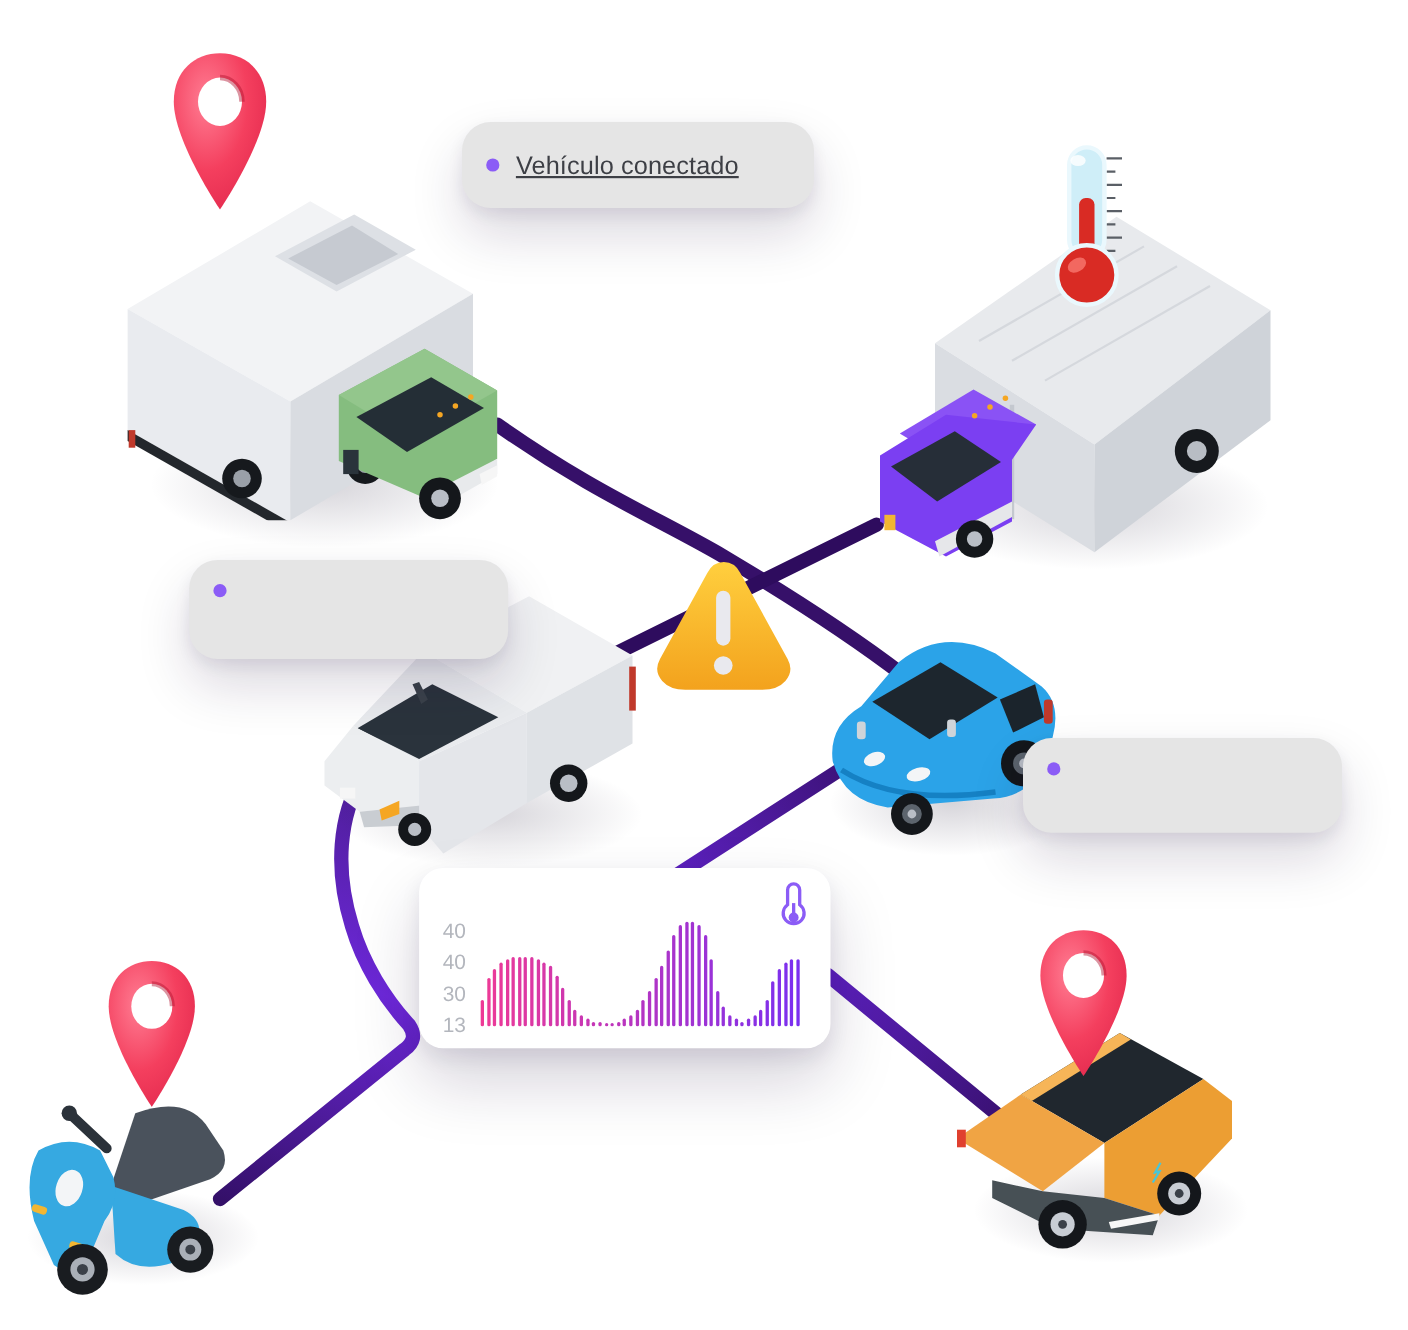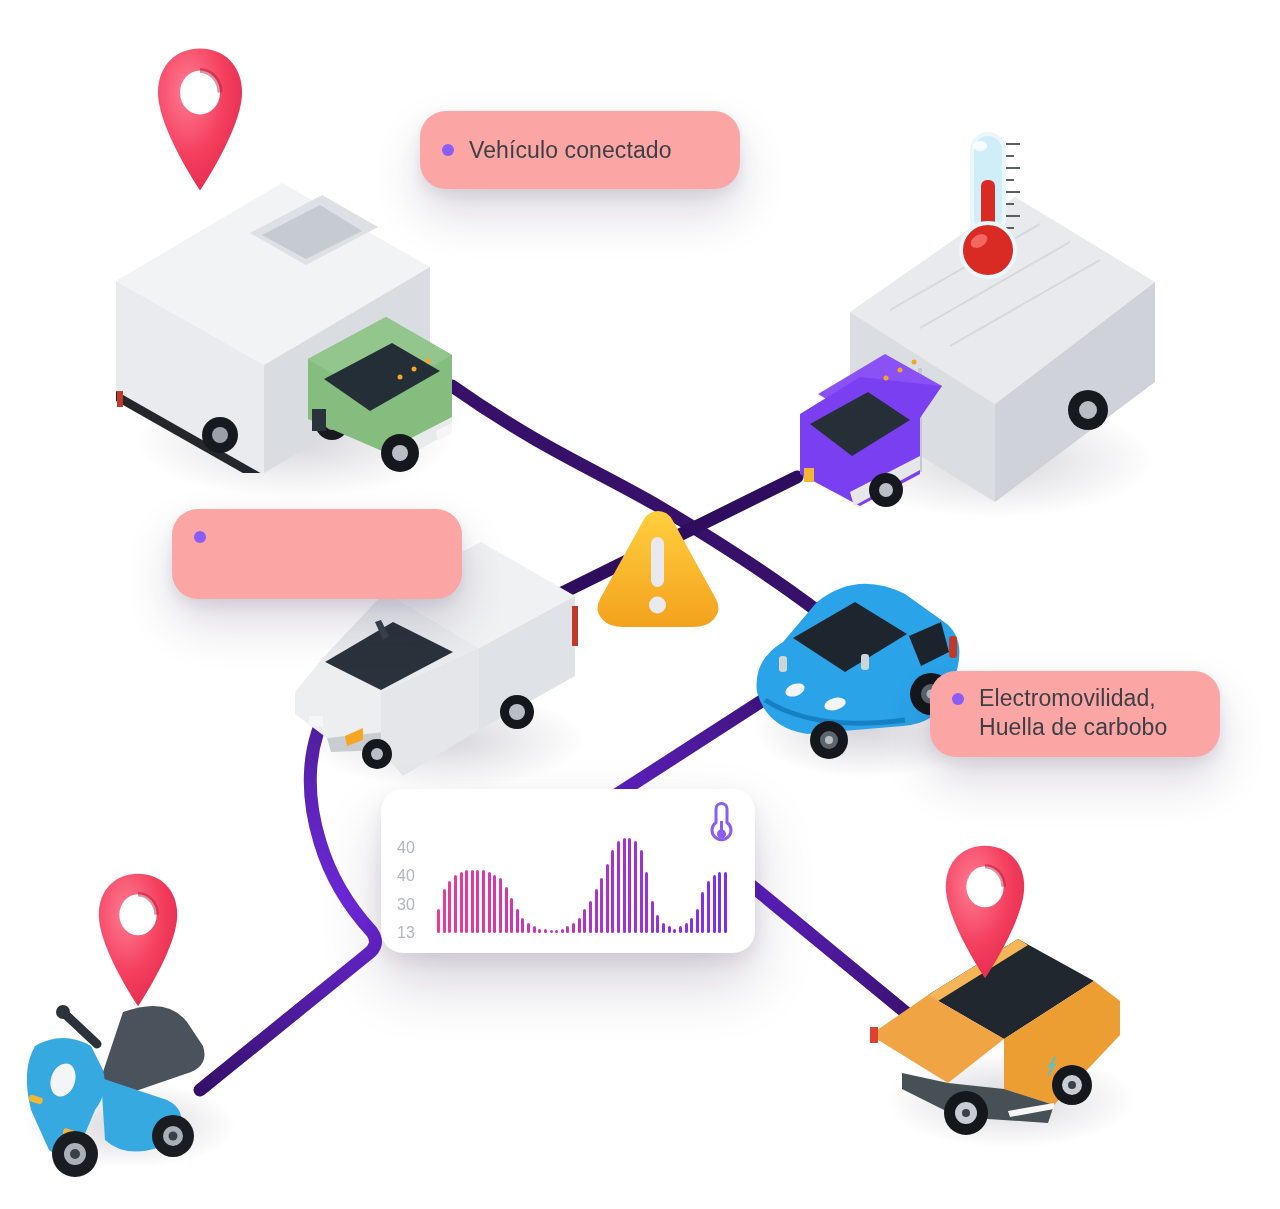--- a/index.html
+++ b/index.html
@@ -9,37 +9,37 @@
   }
   #routes{position:absolute;left:0;top:0;z-index:1;}
   .veh,.pin,.fx{position:absolute;}
   .veh{z-index:3;}
   .pin{z-index:6;}
   .fx{z-index:5;}
   .shadow{position:absolute;z-index:2;border-radius:50%;
     background:radial-gradient(ellipse at center, rgba(30,22,52,.18) 0%, rgba(30,22,52,0) 68%);}
   
   .pill{
-    position:absolute;z-index:7;background:#fca5a5;border-radius:26px;
+    position:absolute;z-index:7;background:#e5e5e5;border-radius:26px;
     box-shadow:0 24px 48px rgba(28,12,58,.16), 0 6px 14px rgba(28,12,58,.08);
     display:flex;gap:15px;color:var(--text-dark);
-    font-size:23px;line-height:29px;font-weight:400;letter-spacing:.1px;
+    font-size:23px;line-height:29px;font-weight:400;letter-spacing:.1px;text-decoration:underline;
   }
   .pill .dot{width:12px;height:12px;border-radius:50%;background:var(--accent-purple);flex:0 0 auto;}
   .pill.single{align-items:center;padding:0 30px 0 22px;}
   .pill.multi{align-items:flex-start;padding:13px 26px 13px 22px;}
   .pill.multi .dot{margin-top:9px;}
   
   #chart-card{
     position:absolute;left:381px;top:789px;width:374px;height:164px;z-index:6;
     background:var(--card-white);border-radius:22px;
     box-shadow:0 30px 60px rgba(28,12,58,.18), 0 8px 18px rgba(28,12,58,.08);
   }
-  .ytick{position:absolute;left:16px;width:32px;text-align:left;
-    color:var(--tick-gray);font-size:16px;line-height:18px;}
+  .ytick{position:absolute;left:16px;width:32px;text-align:center;
+    color:var(--tick-gray);font-size:19px;line-height:18px;}
   #bars{position:absolute;left:56px;right:28px;bottom:20px;height:100px;
     display:flex;align-items:flex-end;justify-content:space-between;}
   .bar{width:3px;border-radius:2px;}
   #chart-thermo{position:absolute;right:20px;top:12px;}
 </style>
 </head>
 <body>
 
 <div id="canvas">
 
@@ -284,24 +284,20 @@
     <span class="dot"></span>
     <span>Vehículo conectado</span>
   </div>
 
   <div class="pill multi" style="left:172px;top:509px;width:290px;height:90px;box-sizing:border-box">
     <span class="dot"></span>
   </div>
 
   <div class="pill multi" style="left:930px;top:671px;width:290px;height:86px;box-sizing:border-box">
     <span class="dot"></span>
-    <span>
-      <span>Electromovilidad,</span><br>
-      <span>Huella de carbobo</span>
-    </span>
   </div>
 
   <div id="chart-card">
       <div class="ytick" style="top: 135px;">13</div>
       <div class="ytick" style="top: 106.7px;">30</div>
       <div class="ytick" style="top: 78.4px;">40</div>
       <div class="ytick" style="top: 50.1px;">40</div>
     <div id="yticks"></div>
     <div id="bars">
         <div class="bar" style="height: 23.81px; background: rgb(238, 58, 150);"></div>

